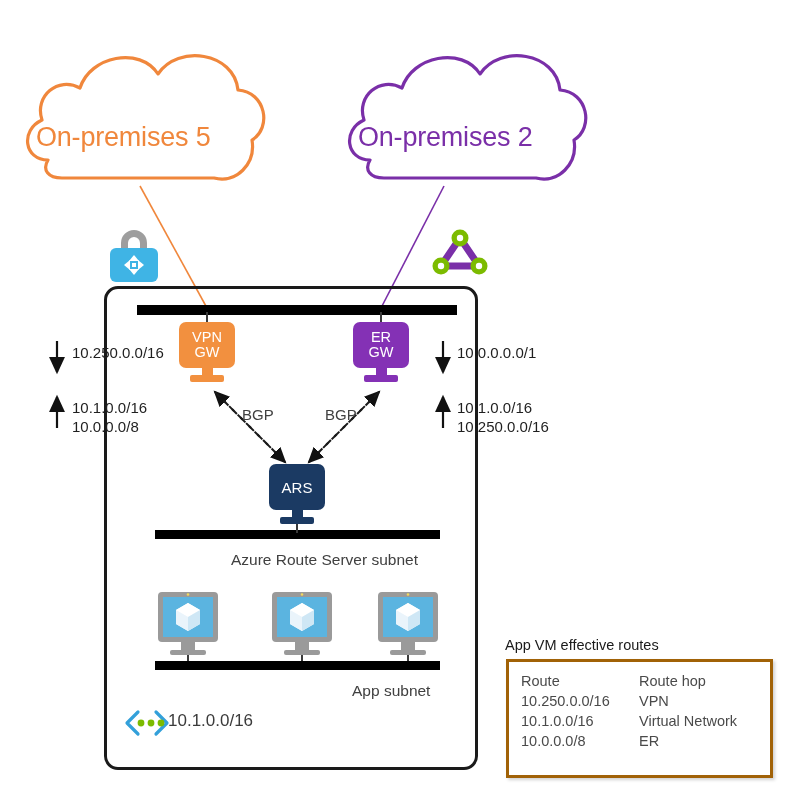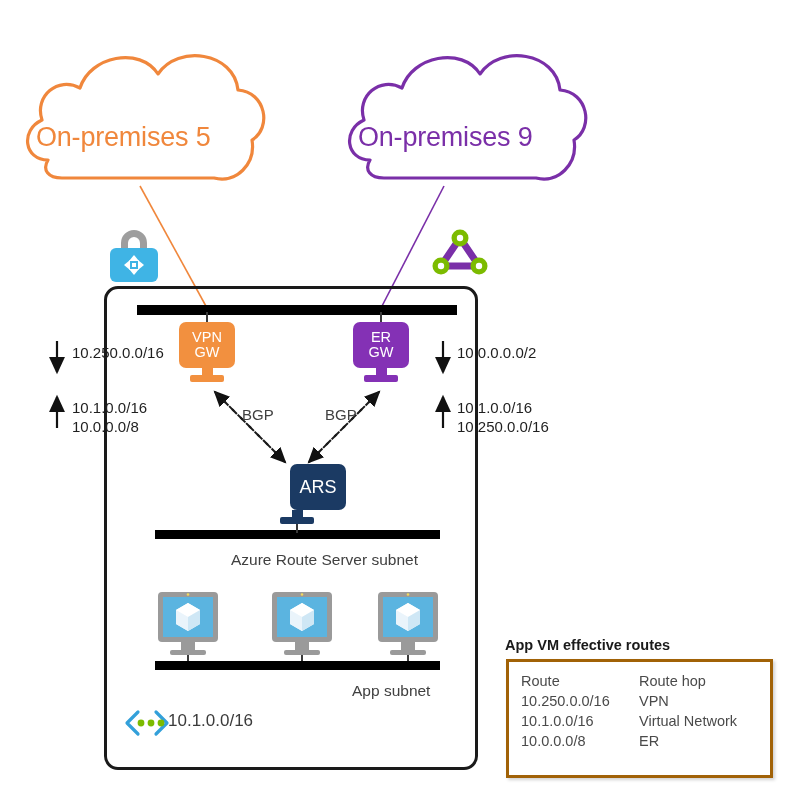--- a/index.html
+++ b/index.html
@@ -80,21 +80,21 @@
     width: 34px; height: 7px;
     border-radius: 2px;
     margin: 0 auto;
   }
   #vpn-gw  { left: 179px; top: 322px; }
   #vpn-gw .screen, #vpn-gw .neck, #vpn-gw .base { background: #F2903F; }
   #er-gw   { left: 353px; top: 322px; }
   #er-gw .screen, #er-gw .neck, #er-gw .base { background: #8431B5; }
   #ars-dev { left: 269px; top: 464px; }
   #ars-dev .screen, #ars-dev .neck, #ars-dev .base { background: #1B3A63; }
-  #ars-dev .screen { font-size: 18px; margin-left: 21px; }
+  #ars-dev .screen { font-size: 15px; }
 
   
   .stem { background: #3a3a3a; width: 2px; }
   #vpn-stem { left: 206px; top: 312px; height: 12px; }
   #er-stem  { left: 380px; top: 312px; height: 12px; }
   #ars-stem { left: 296px; top: 521px; height: 12px; }
 
   
   .route-note {
     position: absolute;
@@ -124,21 +124,21 @@
     font-size: 17px;
     color: #3b3b3b;
     white-space: nowrap;
   }
 
   
   #routes-title {
     position: absolute;
     left: 505px; top: 637px;
     font-size: 14.5px;
-    font-weight: bold;
+    font-weight: normal;
     color: #1a1a1a;
     white-space: nowrap;
   }
   #routes-box {
     position: absolute;
     left: 506px; top: 659px;
     width: 267px; height: 119px;
     border: 3px solid #a16207;
     background: #ffffff;
     box-sizing: border-box;
@@ -272,21 +272,21 @@
     <g>
       <path d="M138,712 L127,723 L138,734" fill="none" stroke="#33A0DA" stroke-width="3.2" stroke-linecap="round" stroke-linejoin="round"></path>
       <path d="M156,712 L167,723 L156,734" fill="none" stroke="#33A0DA" stroke-width="3.2" stroke-linecap="round" stroke-linejoin="round"></path>
       <circle cx="141" cy="723" r="3.4" fill="#7CBB00"></circle>
       <circle cx="151" cy="723" r="3.4" fill="#7CBB00"></circle>
       <circle cx="161" cy="723" r="3.4" fill="#7CBB00"></circle>
     </g>
   </svg>
 
   <div id="cloud1-label" class="cloud-label">On-premises 5</div>
-  <div id="cloud2-label" class="cloud-label">On-premises 9</div>
+  <div id="cloud2-label" class="cloud-label">On-premises 2</div>
 
   <div id="vnet-box" class="abs"></div>
 
   <div id="gw-subnet-bar" class="abs subnet-bar"></div>
   <div id="ars-subnet-bar" class="abs subnet-bar"></div>
   <div id="app-subnet-bar" class="abs subnet-bar"></div>
 
   <div id="ars-subnet-label" class="subnet-label">Azure Route Server subnet</div>
   <div id="app-subnet-label" class="subnet-label">App subnet</div>
 
@@ -321,21 +321,21 @@
   </div>
 
   <div id="left-down-note" class="route-note">
     <div>10.250.0.0/16</div>
   </div>
   <div id="left-up-note" class="route-note">
     <div>10.1.0.0/16</div>
     <div>10.0.0.0/8</div>
   </div>
   <div id="right-down-note" class="route-note">
-    <div>10.0.0.0.0/2</div>
+    <div>10.0.0.0.0/1</div>
   </div>
   <div id="right-up-note" class="route-note">
     <div>10.1.0.0/16</div>
     <div>10.250.0.0/16</div>
   </div>
 
   <div id="bgp-left" class="bgp-label">BGP</div>
   <div id="bgp-right" class="bgp-label">BGP</div>
 
   <div id="vnet-cidr">10.1.0.0/16</div>

